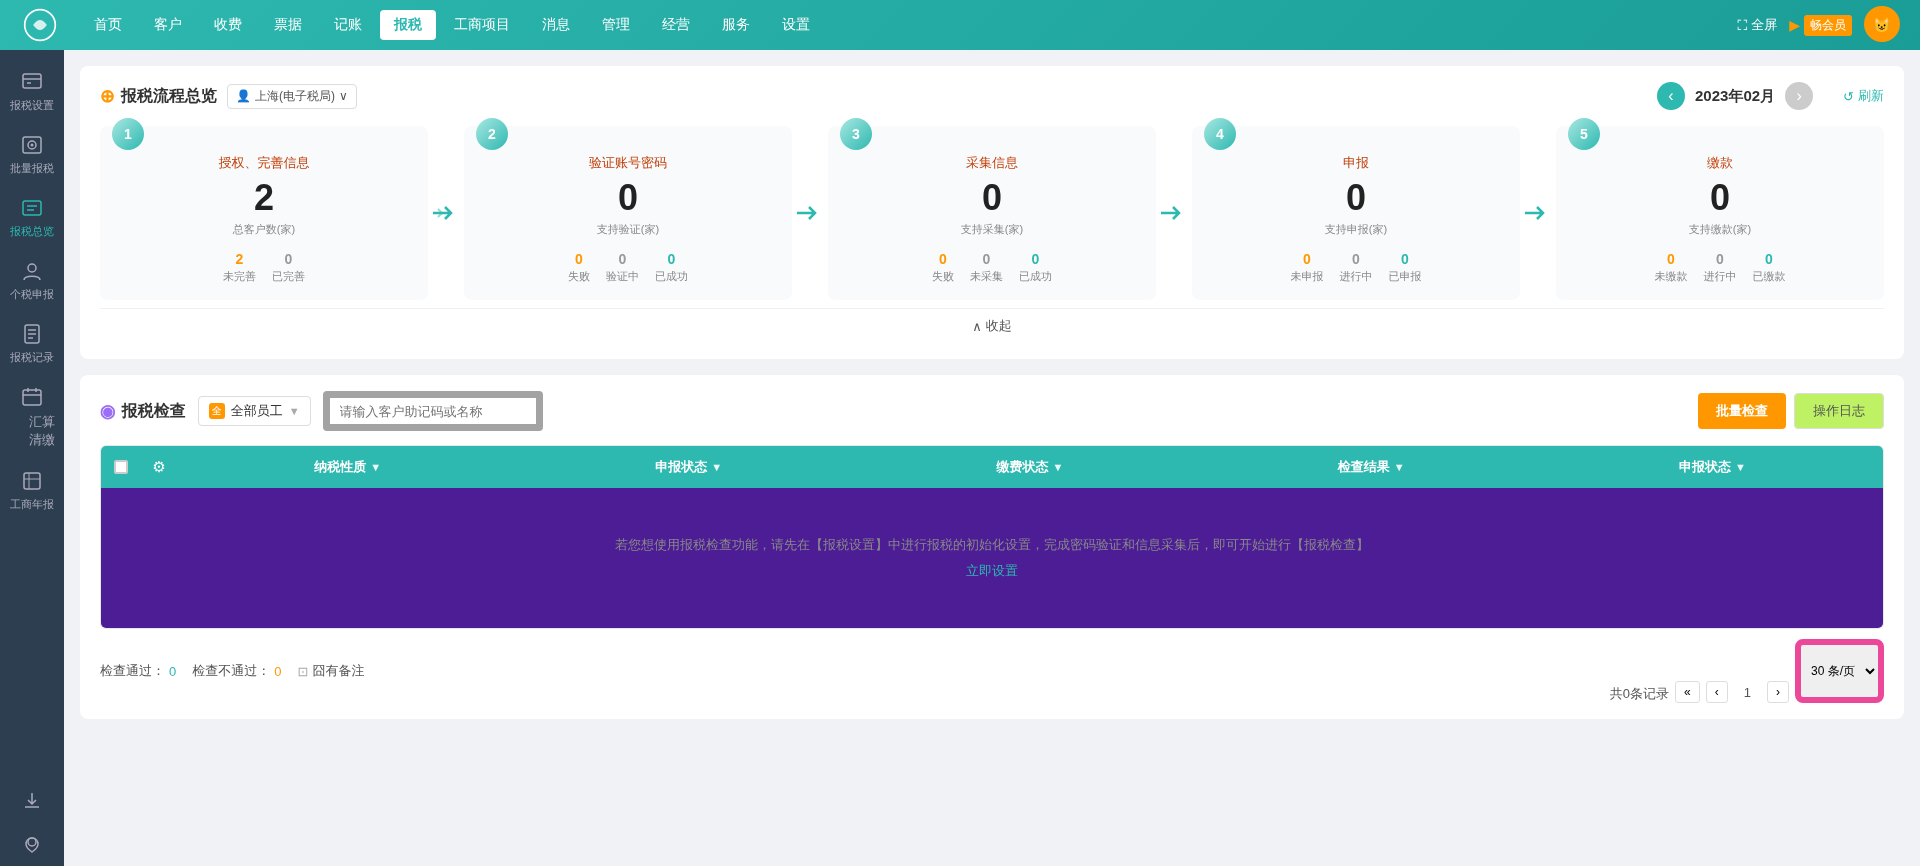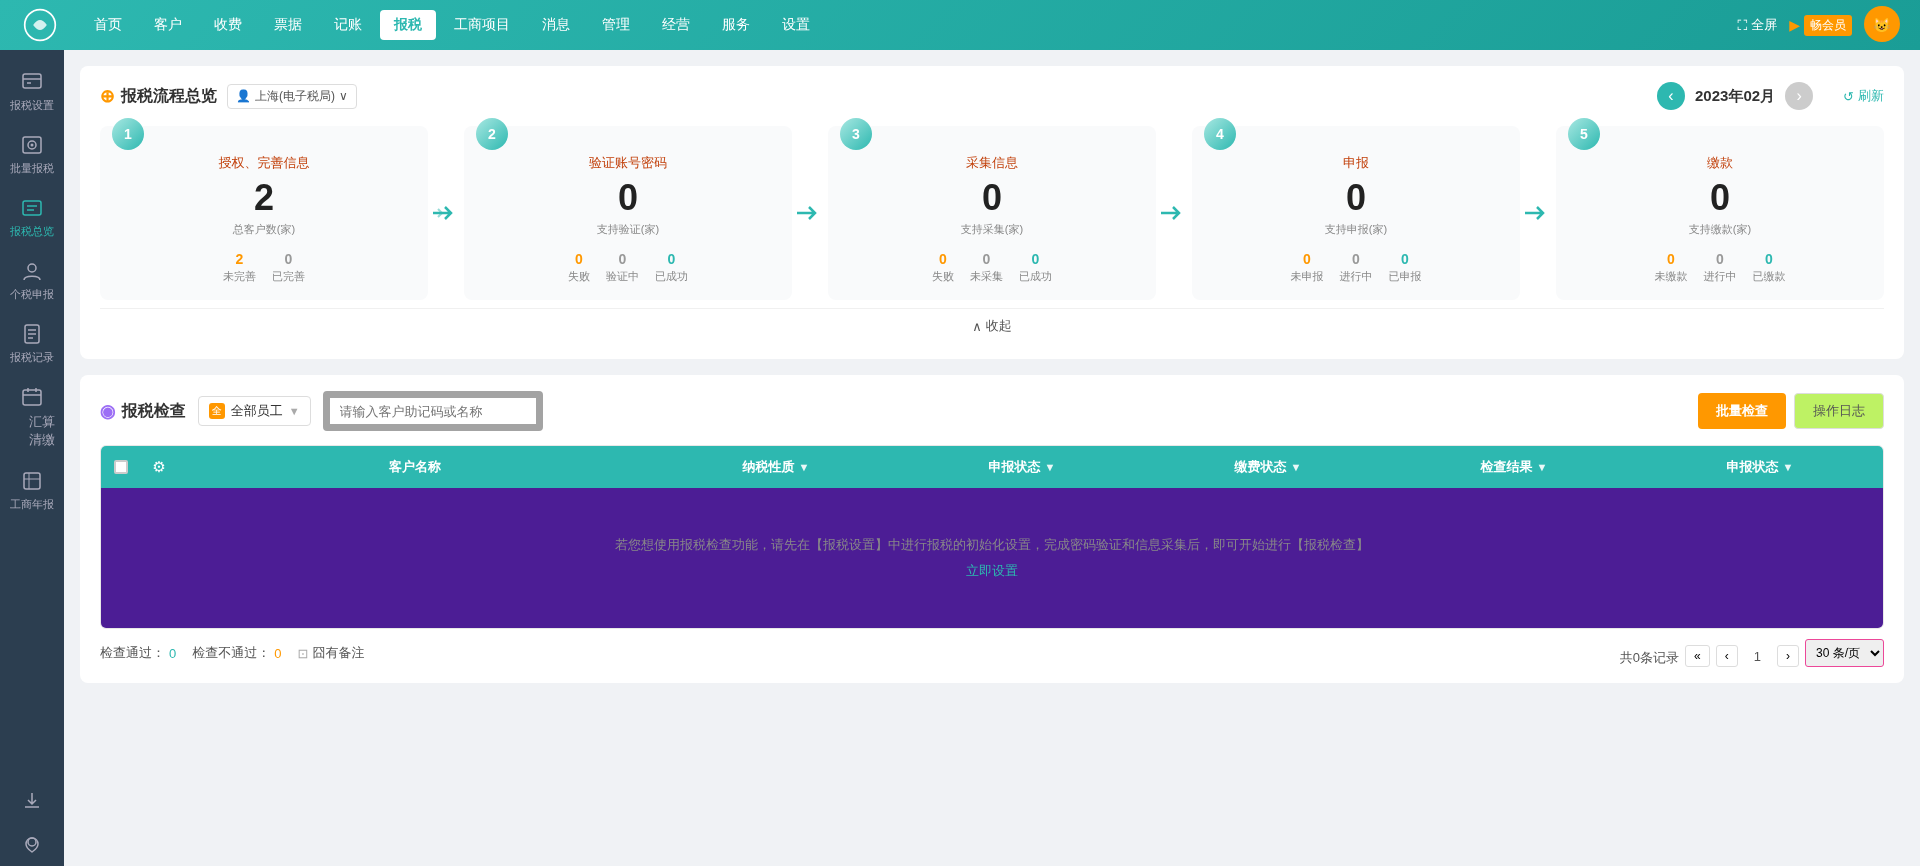--- a/index.html
+++ b/index.html
@@ -465,23 +465,23 @@
       border-radius: 3px;
       padding: 3px 8px;
       cursor: pointer;
       font-size: 12px;
     }
     .page-current {
       padding: 3px 10px;
       font-size: 13px;
     }
     .per-page-select {
-      border: 1px solid #ec4899;
-      border-radius: 3px;
-      padding: 5px 6px;
+      border: 6px solid #ec4899;
+      border-radius: 8px;
+      padding: 18px 6px;
       font-size: 12px;
       cursor: pointer;
     }
 
     
     .main-content::-webkit-scrollbar { width: 6px; }
     .main-content::-webkit-scrollbar-track { background: #f0f0f0; }
     .main-content::-webkit-scrollbar-thumb { background: #ccc; border-radius: 3px; }
 
     .checkbox-custom {
@@ -815,21 +815,20 @@
     </div>
 
     <div class="table-wrap">
       <div class="table-head">
         <div class="th-check">
           <div class="checkbox-custom"></div>
         </div>
         <div class="th-gear">
           <button class="gear-icon-btn" style="color:#fff;">⚙</button>
         </div>
-        <div class="th th-name">客户名称</div>
         <div class="th">
           <span>纳税性质</span>
           <span class="th-filter">▼</span>
         </div>
         <div class="th">
           <span>申报状态</span>
           <span class="th-filter">▼</span>
         </div>
         <div class="th">
           <span>缴费状态</span>

